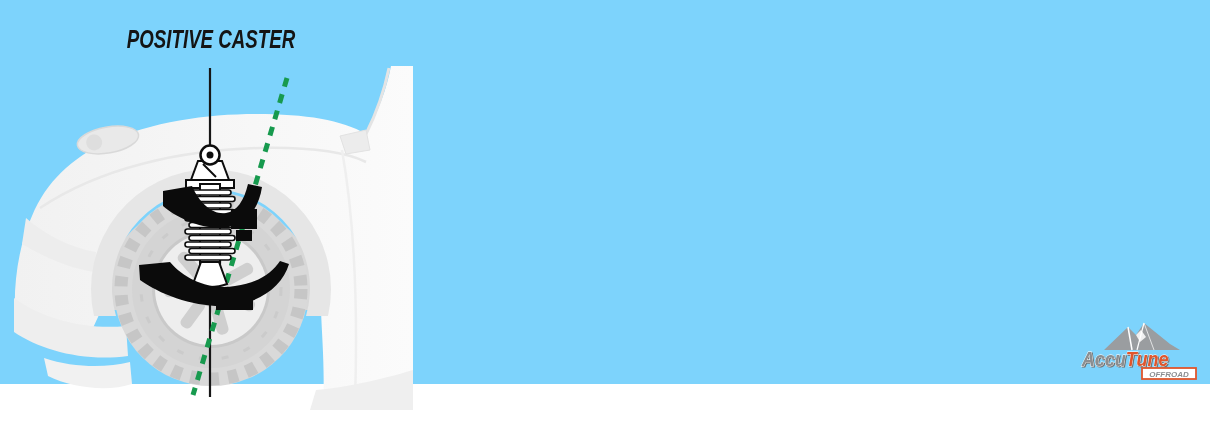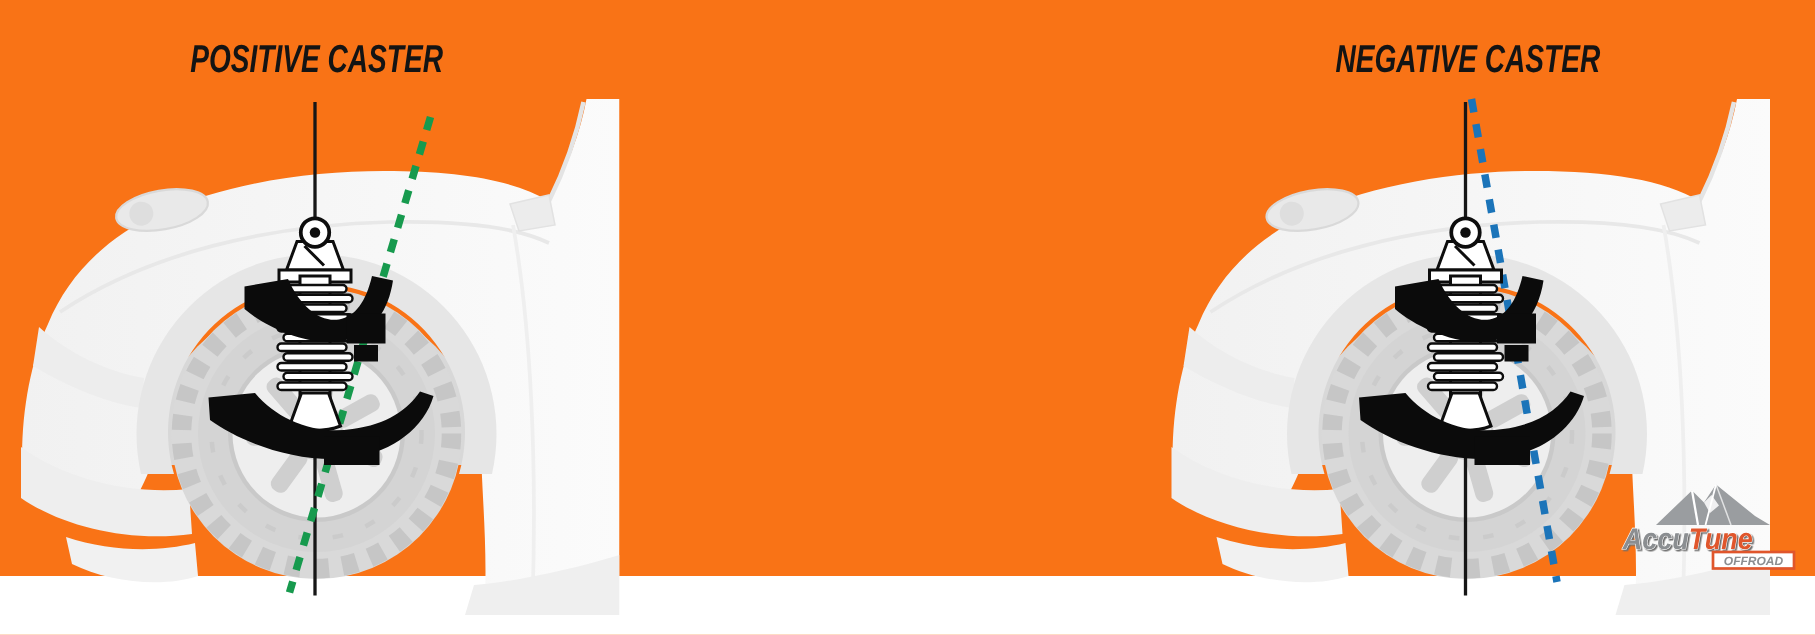--- a/index.html
+++ b/index.html
@@ -1,17 +1,17 @@
 <!DOCTYPE html>
 <html><head>
 <meta charset="utf-8">
 <style>
   html,body{margin:0;padding:0;background:#ffffff;}
   body{width:1210px;height:423px;overflow:hidden;font-family:"Liberation Sans",sans-serif;}
-  .stage{position:relative;width:1210px;height:384px;background:#f97316;}
+  .stage{position:relative;width:1210px;height:384px;background:#7dd3fc;}
   .panel{position:absolute;top:0;width:403px;height:423px;}
   .panel-title{position:absolute;top:24px;left:0;width:100%;text-align:center;
     font-style:italic;font-weight:bold;font-size:26px;color:#141414;white-space:nowrap;}
   .panel-title .t{display:inline-block;transform:scaleX(.72);letter-spacing:0px;}
   .diagram{position:absolute;top:58px;left:0;width:403px;height:352px;}
   .logo{position:absolute;right:4px;bottom:2px;width:126px;height:62px;}
   .lg-brand{font-style:italic;font-weight:bold;paint-order:stroke;stroke:#ffffff;stroke-width:.8px;}
 </style>
 </head>
 <body>
@@ -126,30 +126,20 @@
       <span class="t">POSITIVE CASTER</span>
     </div>
     <svg class="diagram" viewBox="0 0 403 352">
       <use href="#truck-base"></use>
       <line stroke-width="5" stroke-dasharray="9 8" x1="277" y1="20" x2="183" y2="337" stroke="#179a4e"></line>
       <use href="#suspension-front"></use>
     </svg>
   </div>
 
 
-  <div class="panel" style="left:777px">
-    <div class="panel-title">
-      <span class="t">NEGATIVE CASTER</span>
-    </div>
-    <svg class="diagram" viewBox="0 0 403 352">
-      <use href="#truck-base"></use>
-      <line stroke-width="5" stroke-dasharray="9 8" x1="204" y1="8" x2="261" y2="330" stroke="#1b74b9"></line>
-      <use href="#suspension-front"></use>
-    </svg>
-  </div>
 
   <svg class="logo" viewBox="0 0 126 62">
     <g>
       <polygon points="24,30 48,7 56,15 64,3 90,24 100,30" fill="#9a9da0"></polygon>
       <polygon points="56,15 61,10 66,17 60,22" fill="#ffffff" opacity="0.85"></polygon>
       <path d="M 48,7 L 52,30" stroke="#ffffff" stroke-width="1.5" fill="none"></path>
       <path d="M 64,3 L 57,30" stroke="#ffffff" stroke-width="1.2" fill="none"></path>
       <path d="M 64,3 L 74,30" stroke="#ffffff" stroke-width="1" fill="none" opacity="0.7"></path>
     </g>
     <g style="filter:drop-shadow(1px 1px 0 #6f6f6f)">

